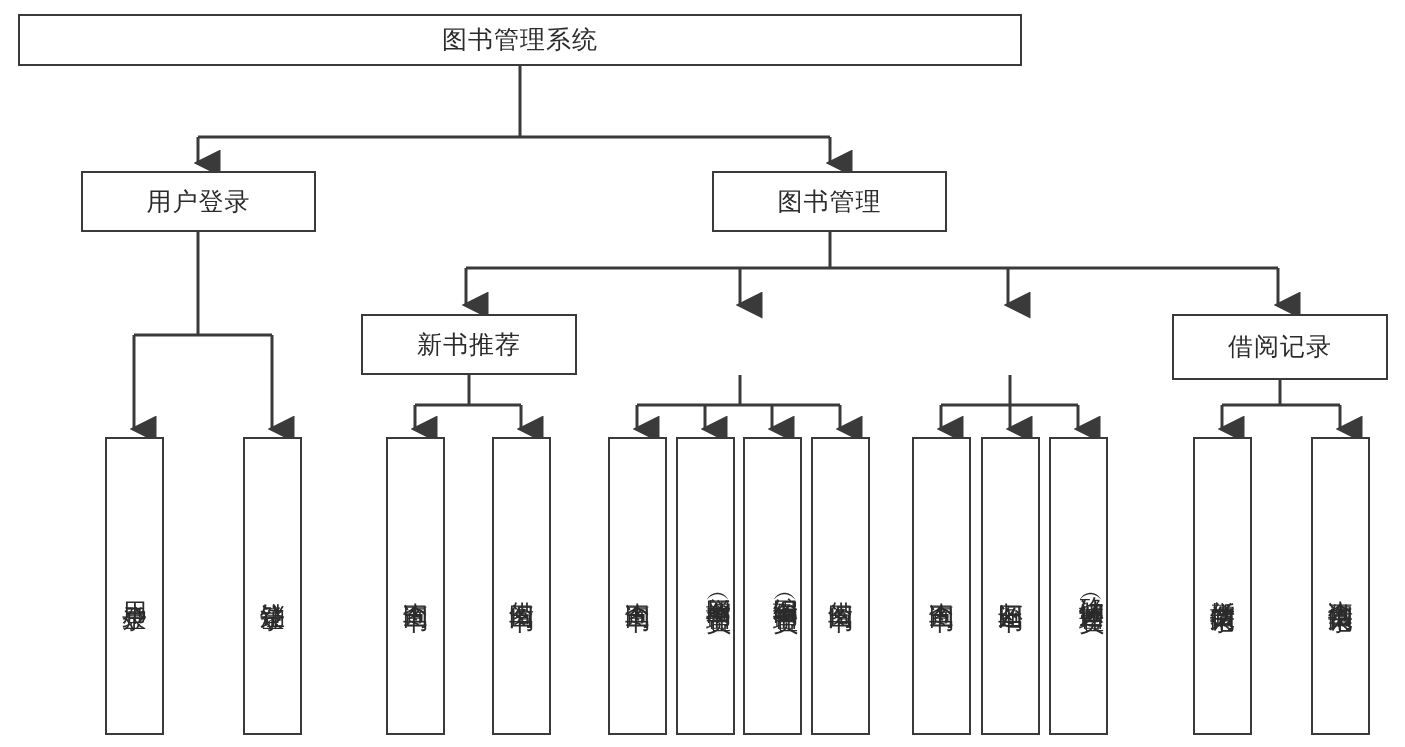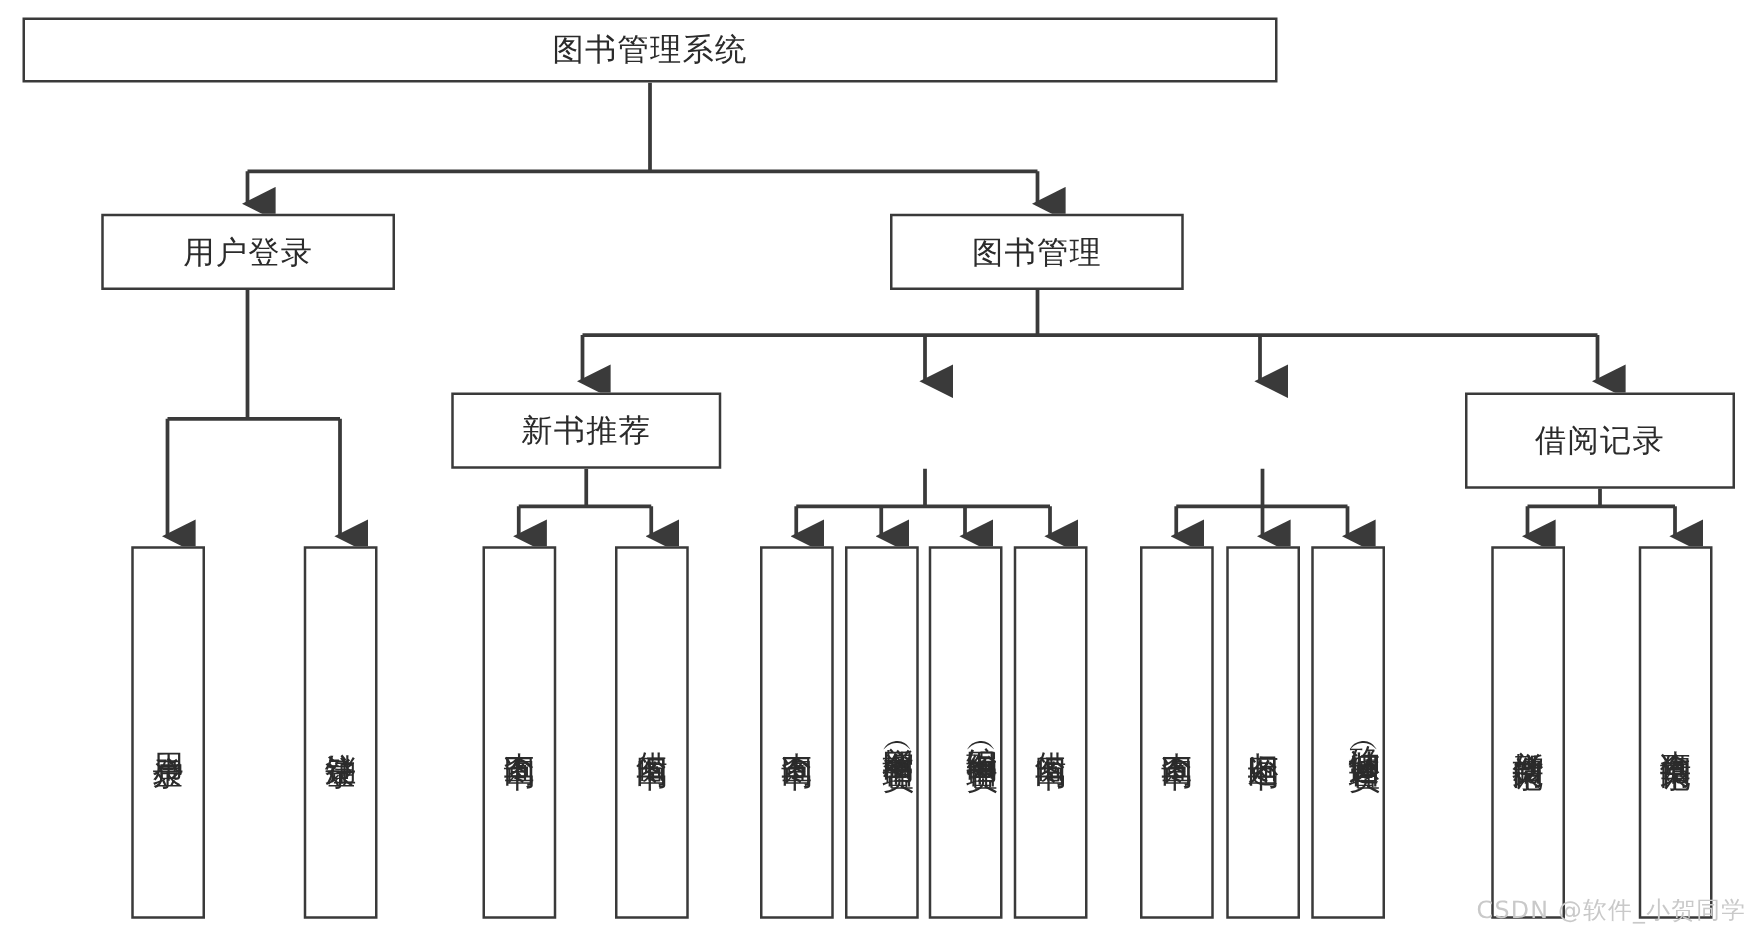--- a/index.html
+++ b/index.html
@@ -116,21 +116,21 @@
   <div class="node horiz" style="left:81px;top:171px;width:235px;height:61px;">
     <span>用户登录</span>
   </div>
   <div class="node horiz" style="left:712px;top:171px;width:235px;height:61px;">
     <span>图书管理</span>
   </div>
 
   <div class="node horiz" style="left:361px;top:314px;width:216px;height:61px;">
     <span>新书推荐</span>
   </div>
-  <div class="node horiz" style="left:1172px;top:314px;width:216px;height:77px;">
+  <div class="node horiz" style="left:1172px;top:314px;width:216px;height:66px;">
     <span>借阅记录</span>
   </div>
 
   <div class="node vert" style="left:105px;top:437px;width:59px;height:298px;">
     <span class="vtext">用户登录</span>
   </div>
   <div class="node vert" style="left:243px;top:437px;width:59px;height:298px;">
     <span class="vtext">注销登录</span>
   </div>
 
@@ -164,14 +164,13 @@
     <span class="vtext">确认归还（管理员）</span>
   </div>
 
   <div class="node vert" style="left:1193px;top:437px;width:59px;height:298px;">
     <span class="vtext">新增借阅记录</span>
   </div>
   <div class="node vert" style="left:1311px;top:437px;width:59px;height:298px;">
     <span class="vtext">查询借阅记录</span>
   </div>
 
-  <div class="watermark">CSDN @软件_小贺同学</div>
 </div>
 
 </body></html>

